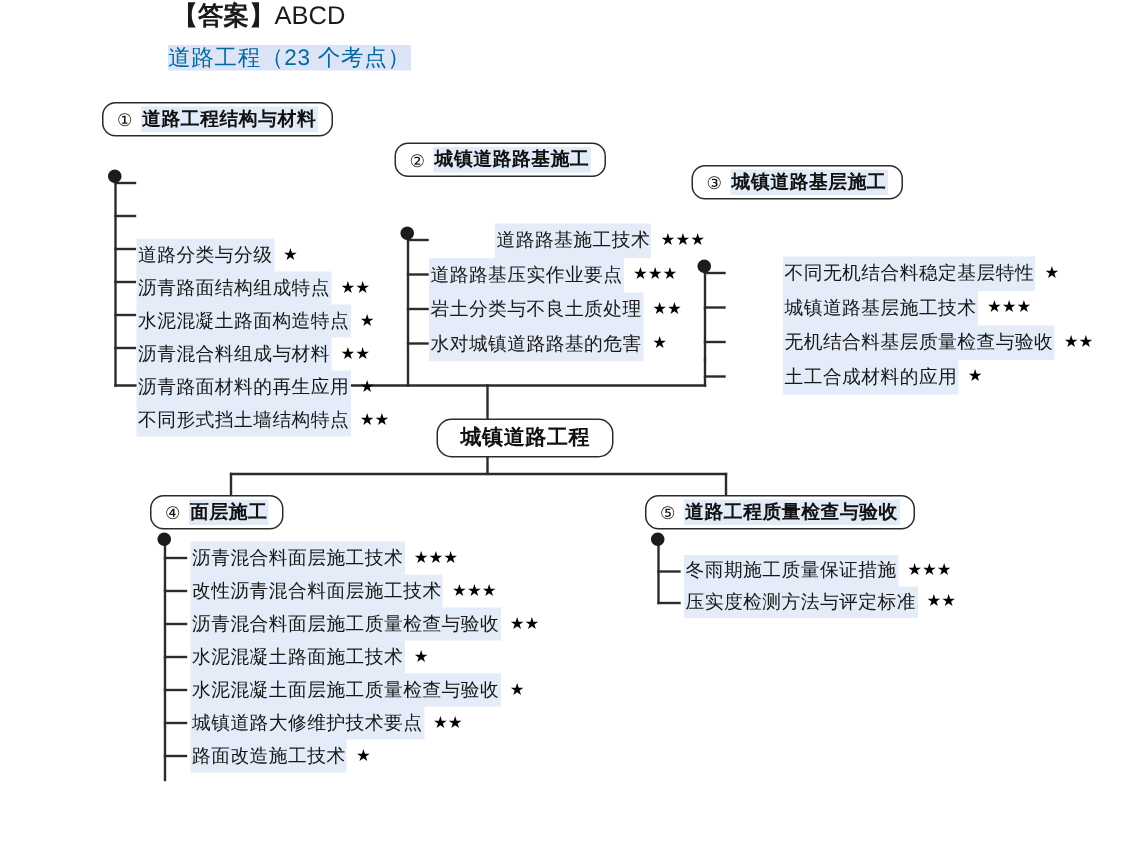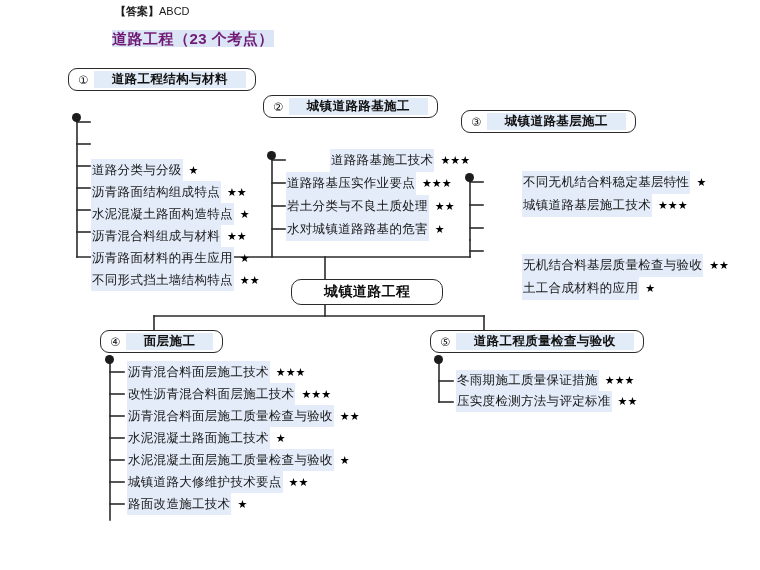--- a/index.html
+++ b/index.html
@@ -13,51 +13,50 @@
     color:#1a1a1a;
   }
   #stage{position:absolute;left:0;top:0;width:760px;height:570px;}
 
   
   #wires{position:absolute;left:0;top:0;width:760px;height:570px;pointer-events:none;}
 
   
   .ans-line{
     position:absolute;left:115px;top:2px;
-    font-size:11px;line-height:18px;white-space:nowrap;
+    font-size:17px;line-height:18px;white-space:nowrap;
     color:#1a1a1a;
   }
   .ans-line .brackets{font-weight:bold;}
   .sub-line{
     position:absolute;left:112px;top:29px;
     font-size:15px;line-height:19px;white-space:nowrap;
-    color:#701a75;
+    color:#0369a1;
     letter-spacing:.5px;
-    font-weight:bold;
   }
   .sub-line .hl{background:#dbe5f5;}
 
   
   .node{
     position:absolute;
     border:1.6px solid #2b2b2b;
     border-radius:9px;
     background:#fff;
     height:23px;
     display:flex;align-items:center;
     padding:0 9px;
     box-sizing:border-box;
     white-space:nowrap;
     font-size:12.5px;
     font-weight:bold;
     letter-spacing:.4px;
     color:#111;
   }
   .node .num{margin-right:5px;font-weight:normal;font-size:11.5px;}
-  .node .nlabel{background:#e2ebf8;padding:0 18px;}
+  .node .nlabel{background:#e2ebf8;padding:0 1px;}
   .node.plain .nlabel{background:transparent;}
 
   
   .dot{
     position:absolute;width:9px;height:9px;border-radius:50%;
     background:#1c1c1c;
   }
 
   
   .leaves{position:absolute;}
@@ -197,21 +196,21 @@
   <div class="dot" style="left:465px;top:173px;"></div>
   <div class="leaves" style="left:487px;top:171px;padding-left:35px;">
     <div class="leaf" style="height:23px;line-height:23px;">
         <span class="txt">不同无机结合料稳定基层特性</span>
         <span class="stars">★</span>
       </div>
     <div class="leaf" style="height:23px;line-height:23px;">
         <span class="txt">城镇道路基层施工技术</span>
         <span class="stars">★★★</span>
       </div>
-    <div class="leaf" style="height:23px;line-height:23px;margin-top:37px;">
+    <div class="leaf" style="height:23px;line-height:23px;">
         <span class="txt">无机结合料基层质量检查与验收</span>
         <span class="stars">★★</span>
       </div>
     <div class="leaf" style="height:23px;line-height:23px;">
         <span class="txt">土工合成材料的应用</span>
         <span class="stars">★</span>
       </div>
   </div>
 
   <div class="node plain" style="left:256px;top:279px;height:26px;font-size:14px;padding:0 14px;border-radius:10px;margin-left:35px;">

